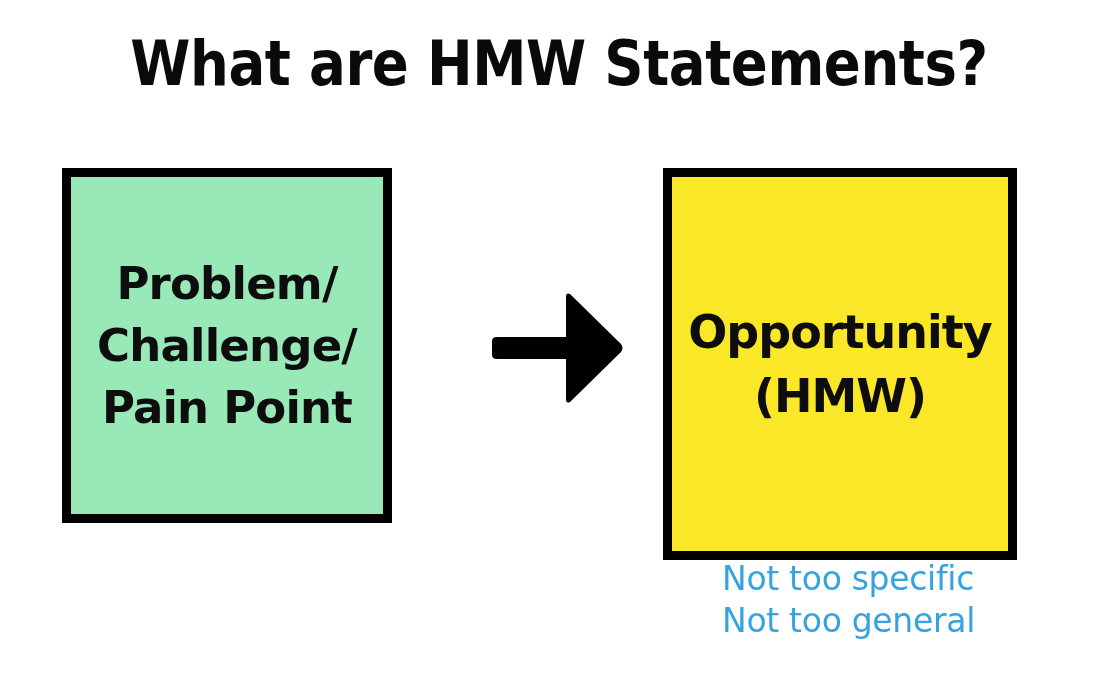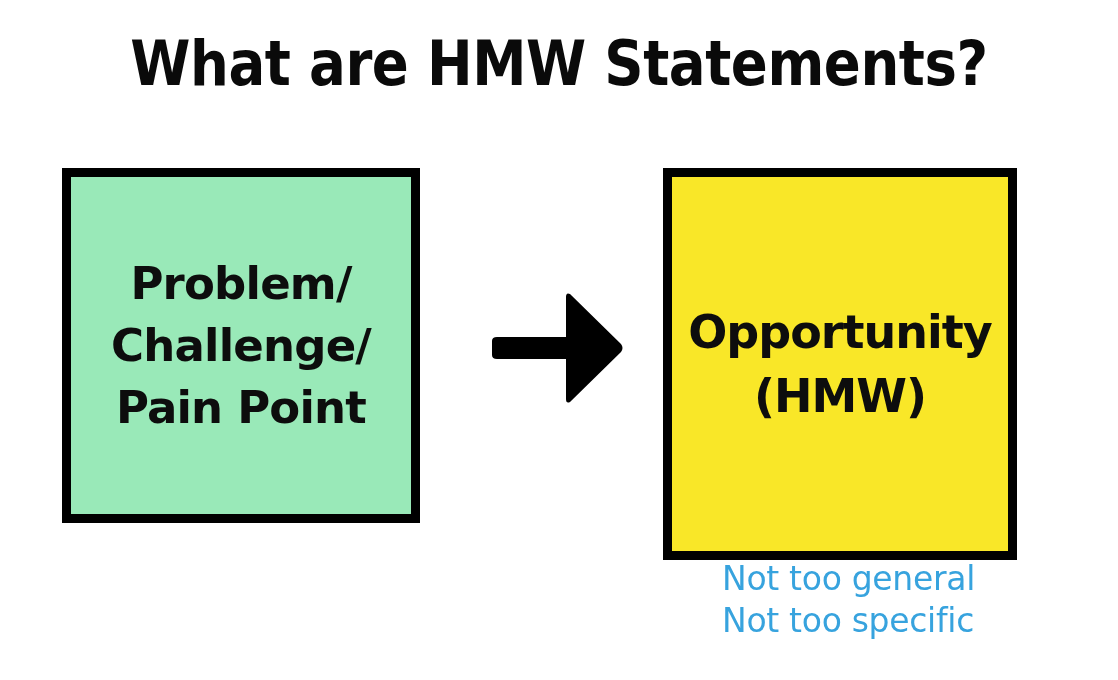--- a/index.html
+++ b/index.html
@@ -48,21 +48,21 @@
     border: 9px solid #000000;
     display: flex;
     align-items: center;
     justify-content: center;
     text-align: center;
   }
 
   #box-problem {
     left: 62px;
     top: 168px;
-    width: 358px;
+    width: 330px;
     height: 355px;
     background: #99E9B8;
   }
 
   #box-opportunity {
     left: 663px;
     top: 168px;
     width: 354px;
     height: 392px;
     background: #F9E728;
@@ -130,17 +130,17 @@
       <path d="M7 47 L76 47 L76 7 Q76 2 80 4 L131 54 Q134 58 131 62 L80 112 Q76 114 76 109 L76 69 L7 69 Q2 69 2 65 L2 51 Q2 47 7 47 Z" fill="#000000"></path>
     </svg>
   </div>
 
   <div class="box" id="box-opportunity">
     <div class="box-label" id="label-opportunity">Opportunity
 (HMW)</div>
   </div>
 
   <div id="caption">
+    <span class="caption-line">Not too specific</span>
     <span class="caption-line">Not too general</span>
-    <span class="caption-line">Not too specific</span>
   </div>
 
 </div>
 
 </body></html>

